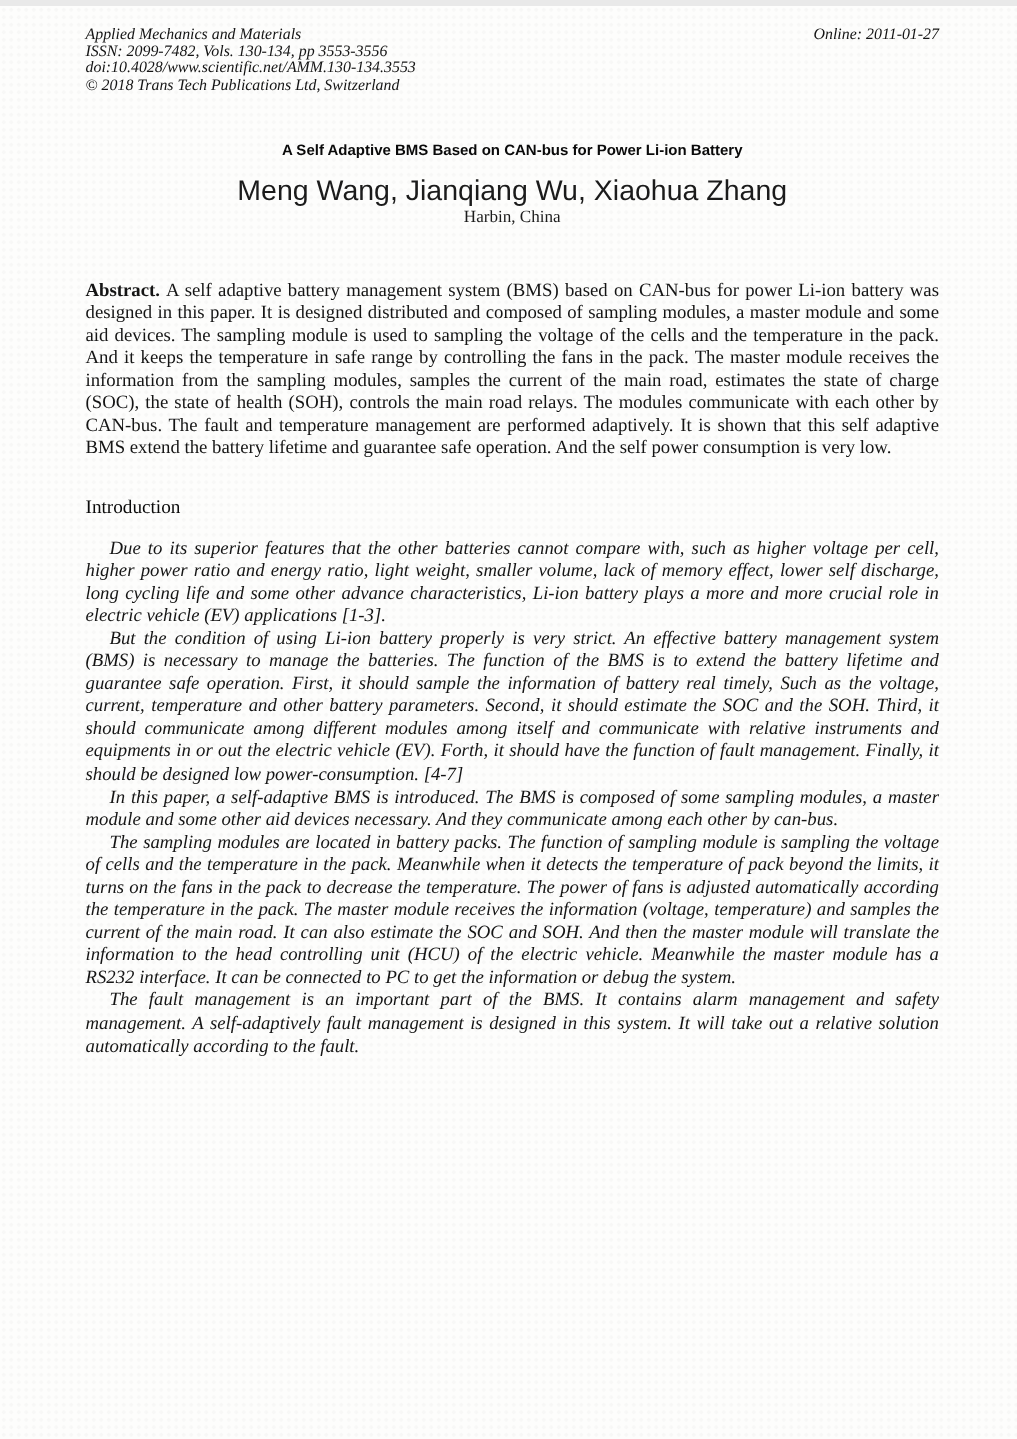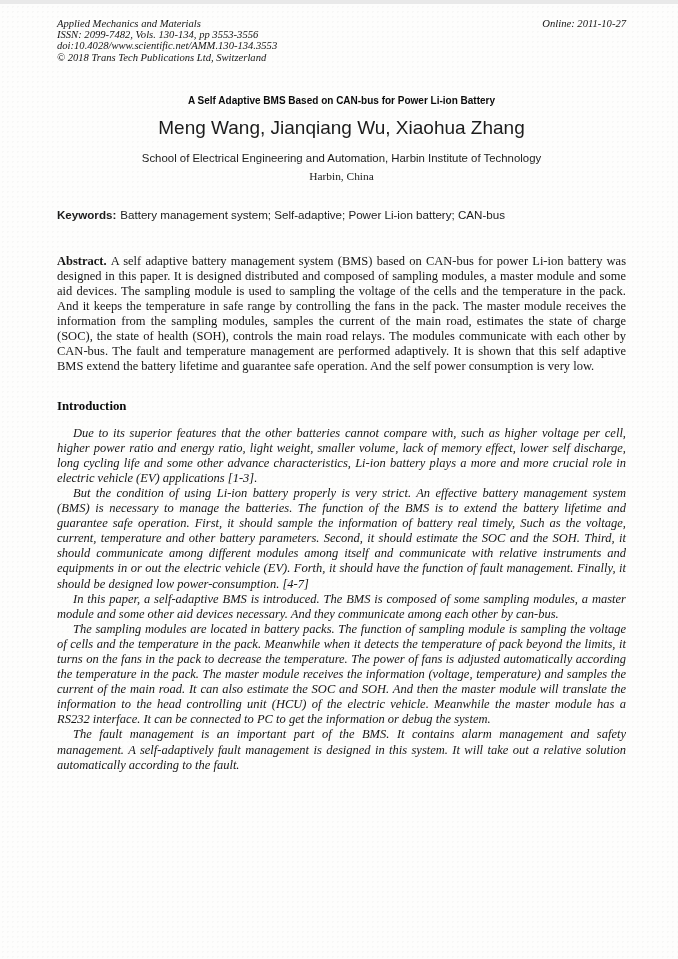--- a/index.html
+++ b/index.html
@@ -86,21 +86,21 @@
   }
   .abstract-para {
     margin: 32px 0 0 0;
   }
   .abstract-para .lead { font-weight: bold; margin-right: 4px; }
 
   .section-heading {
     margin-top: 24px;
     font-family: "Liberation Serif", "DejaVu Serif", serif;
     font-size: 12.8px;
-    font-weight: bold;
+    font-weight: normal;
     color: #0a0a0a;
   }
   .intro-paras p {
     margin: 0;
     text-indent: 16px;
     font-style: italic;
   }
   .intro-paras { margin-top: 12px; }
 </style>
 </head>
@@ -108,33 +108,29 @@
 
 <div class="page">
 
   <div class="pub-header">
     <div class="left-block">
       <div>Applied Mechanics and Materials</div>
       <div>ISSN: 2099-7482, Vols. 130-134, pp 3553-3556</div>
       <div>doi:10.4028/www.scientific.net/AMM.130-134.3553</div>
       <div>© 2018 Trans Tech Publications Ltd, Switzerland</div>
     </div>
-    <div class="online-date">Online: 2011-10-27</div>
+    <div class="online-date">Online: 2011-01-27</div>
   </div>
 
   <div class="title-block">
     <div class="article-title">A Self Adaptive BMS Based on CAN-bus for Power Li-ion Battery</div>
     <div class="article-authors">Meng Wang, Jianqiang Wu, Xiaohua Zhang</div>
-    <div class="article-affiliation">School of Electrical Engineering and Automation, Harbin Institute of Technology</div>
     <div class="article-city">Harbin, China</div>
   </div>
 
-  <div class="keywords-line">
-    <span class="lead">Keywords:</span><span>Battery management system; Self-adaptive; Power Li-ion battery; CAN-bus</span>
-  </div>
 
   <p class="body-text abstract-para">
     <span class="lead">Abstract.</span><span>A self adaptive battery management system (BMS) based on CAN-bus for power Li-ion battery was designed in this paper. It is designed distributed and composed of sampling modules, a master module and some aid devices. The sampling module is used to sampling the voltage of the cells and the temperature in the pack. And it keeps the temperature in safe range by controlling the fans in the pack. The master module receives the information from the sampling modules, samples the current of the main road, estimates the state of charge (SOC), the state of health (SOH), controls the main road relays. The modules communicate with each other by CAN-bus. The fault and temperature management are performed adaptively. It is shown that this self adaptive BMS extend the battery lifetime and guarantee safe operation. And the self power consumption is very low.</span>
   </p>
 
   <div class="section-heading">Introduction</div>
 
   <div class="body-text intro-paras">
     <p>Due to its superior features that the other batteries cannot compare with, such as higher voltage per cell, higher power ratio and energy ratio, light weight, smaller volume, lack of memory effect, lower self discharge, long cycling life and some other advance characteristics, Li-ion battery plays a more and more crucial role in electric vehicle (EV) applications [1-3].</p>
     <p>But the condition of using Li-ion battery properly is very strict. An effective battery management system (BMS) is necessary to manage the batteries. The function of the BMS is to extend the battery lifetime and guarantee safe operation. First, it should sample the information of battery real timely, Such as the voltage, current, temperature and other battery parameters. Second, it should estimate the SOC and the SOH. Third, it should communicate among different modules among itself and communicate with relative instruments and equipments in or out the electric vehicle (EV). Forth, it should have the function of fault management. Finally, it should be designed low power-consumption. [4-7]</p>

